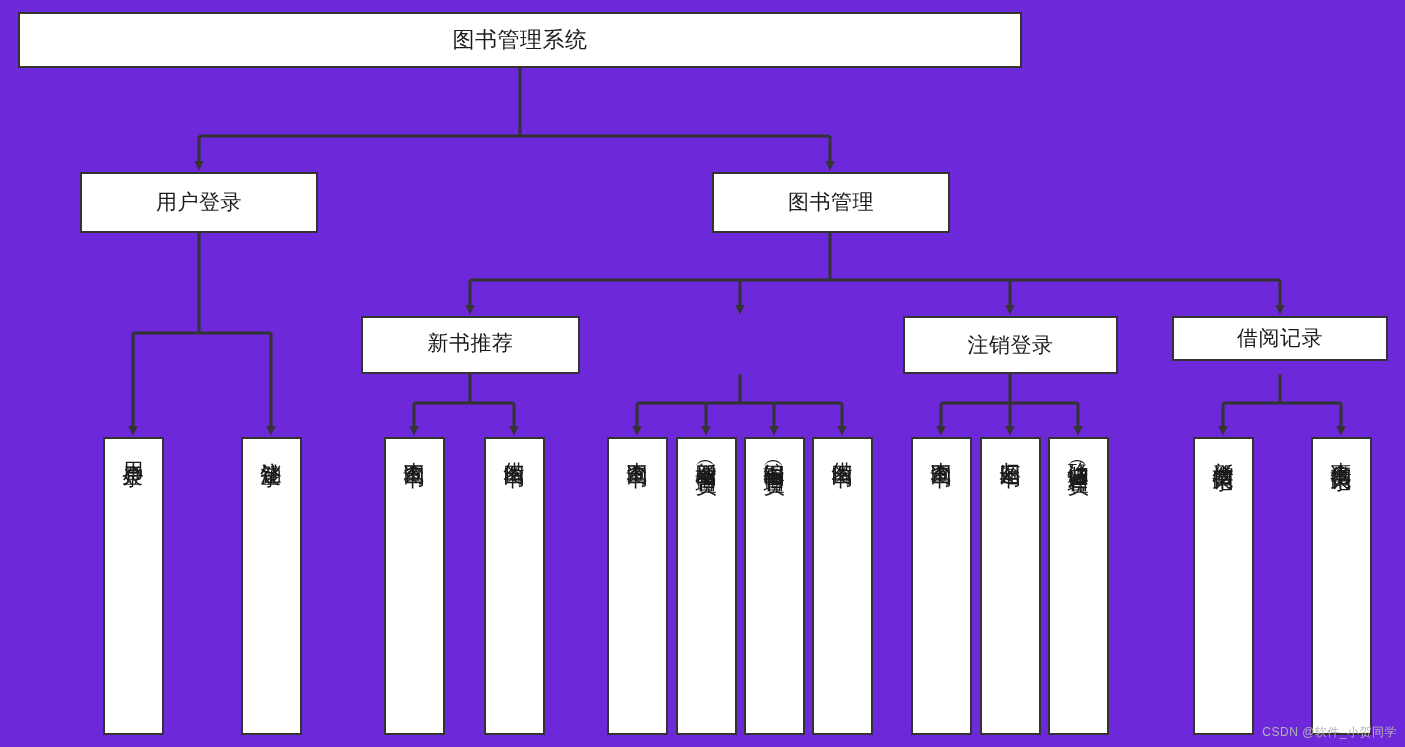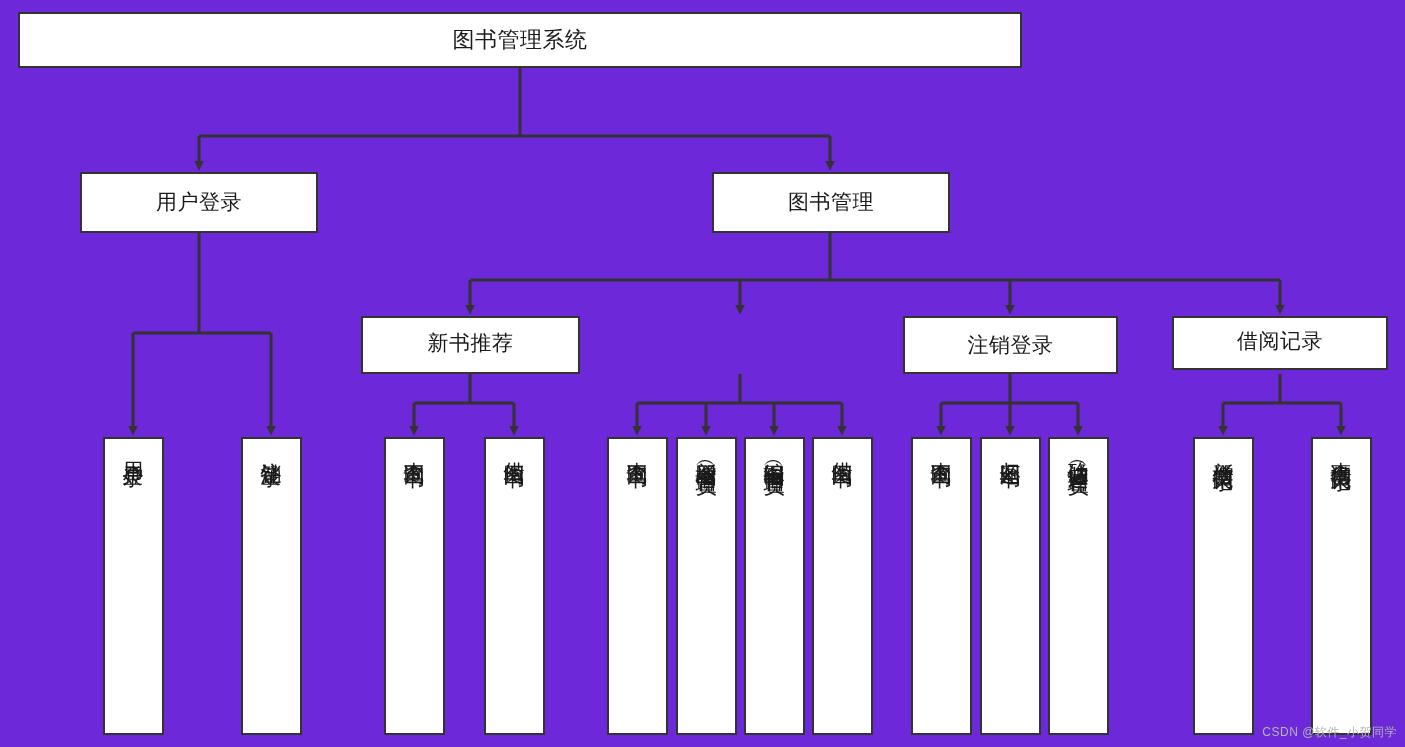--- a/index.html
+++ b/index.html
@@ -138,21 +138,21 @@
   <div class="node h" style="left:712px; top:172px; width:238px; height:61px;">
     <span class="label">图书管理</span>
   </div>
 
   <div class="node h" style="left:361px; top:316px; width:219px; height:58px;font-family:Liberation Mono, monospace;">
     <span class="label">新书推荐</span>
   </div>
   <div class="node h" style="left:903px; top:316px; width:215px; height:58px;">
     <span class="label">注销登录</span>
   </div>
-  <div class="node h" style="left:1172px; top:316px; width:216px; height:54px;font-family:Liberation Mono, monospace;">
+  <div class="node h" style="left:1172px; top:316px; width:216px; height:45px;">
     <span class="label">借阅记录</span>
   </div>
 
   <div class="node v" style="left:103px; top:437px; width:61px; height:298px;">
     <span class="label">用户登录</span>
   </div>
   <div class="node v" style="left:241px; top:437px; width:61px; height:298px;">
     <span class="label">注销登录</span>
   </div>
 

